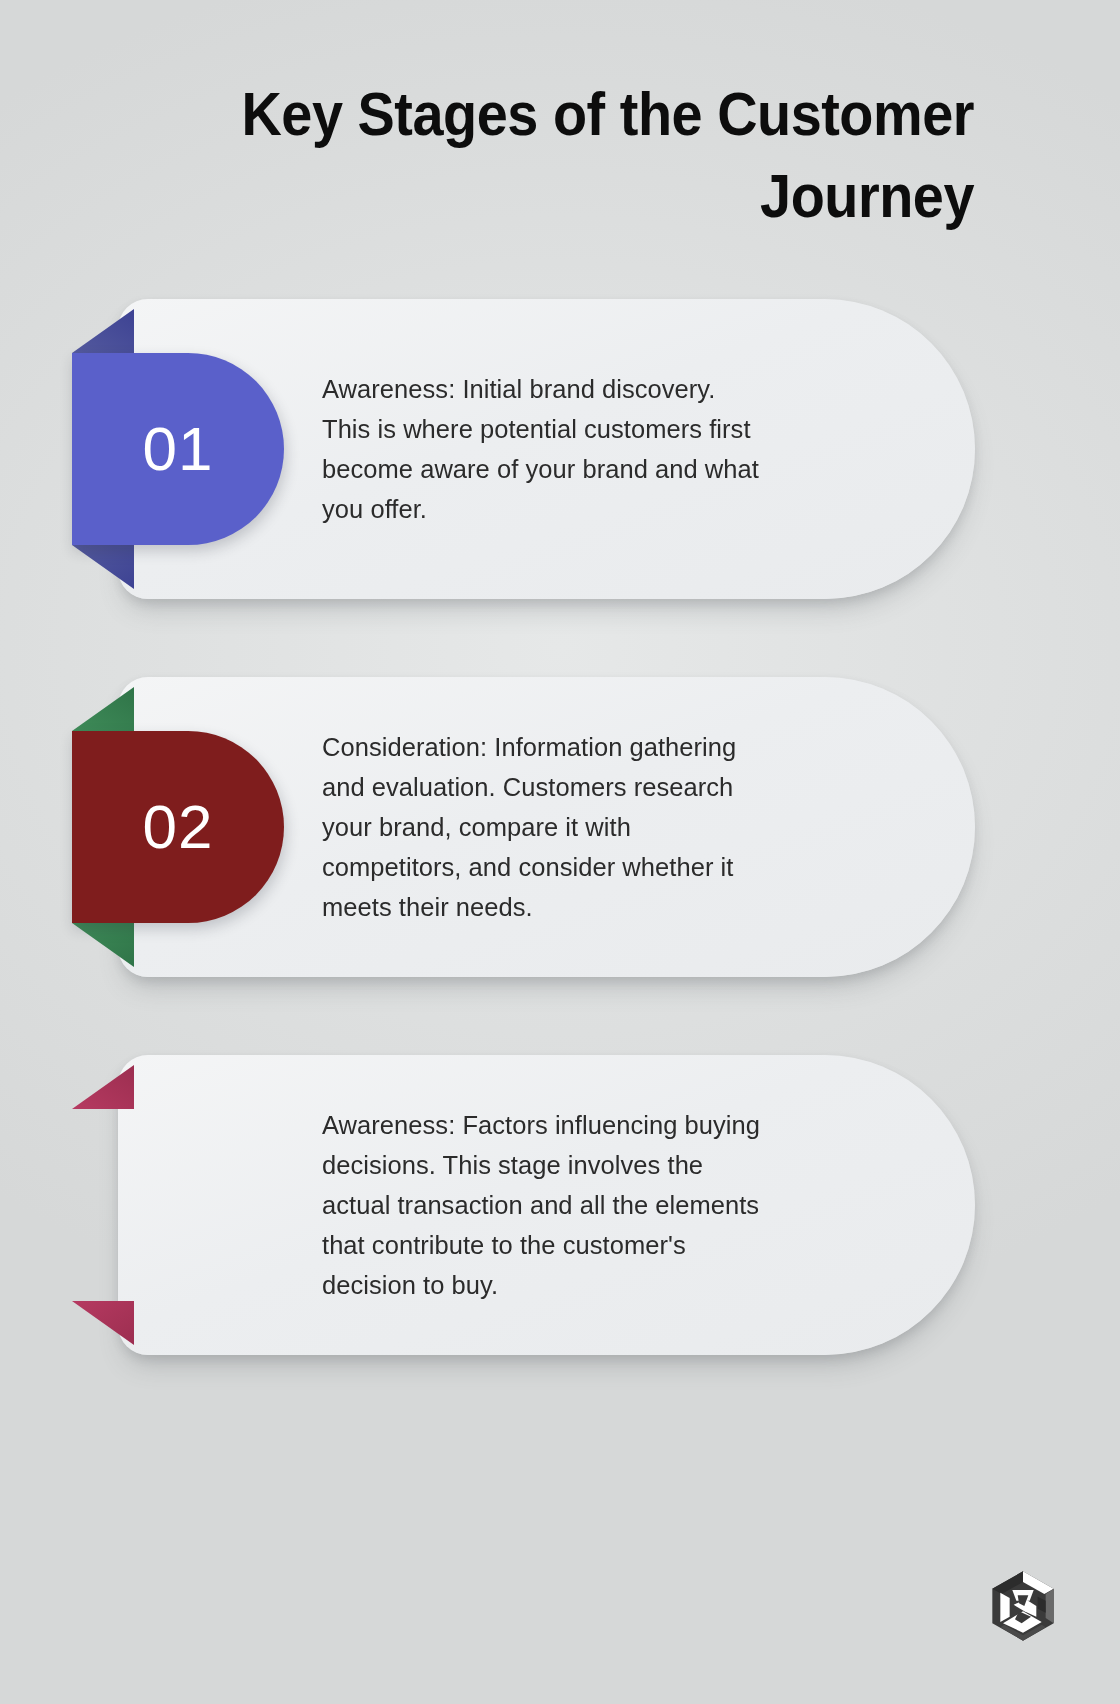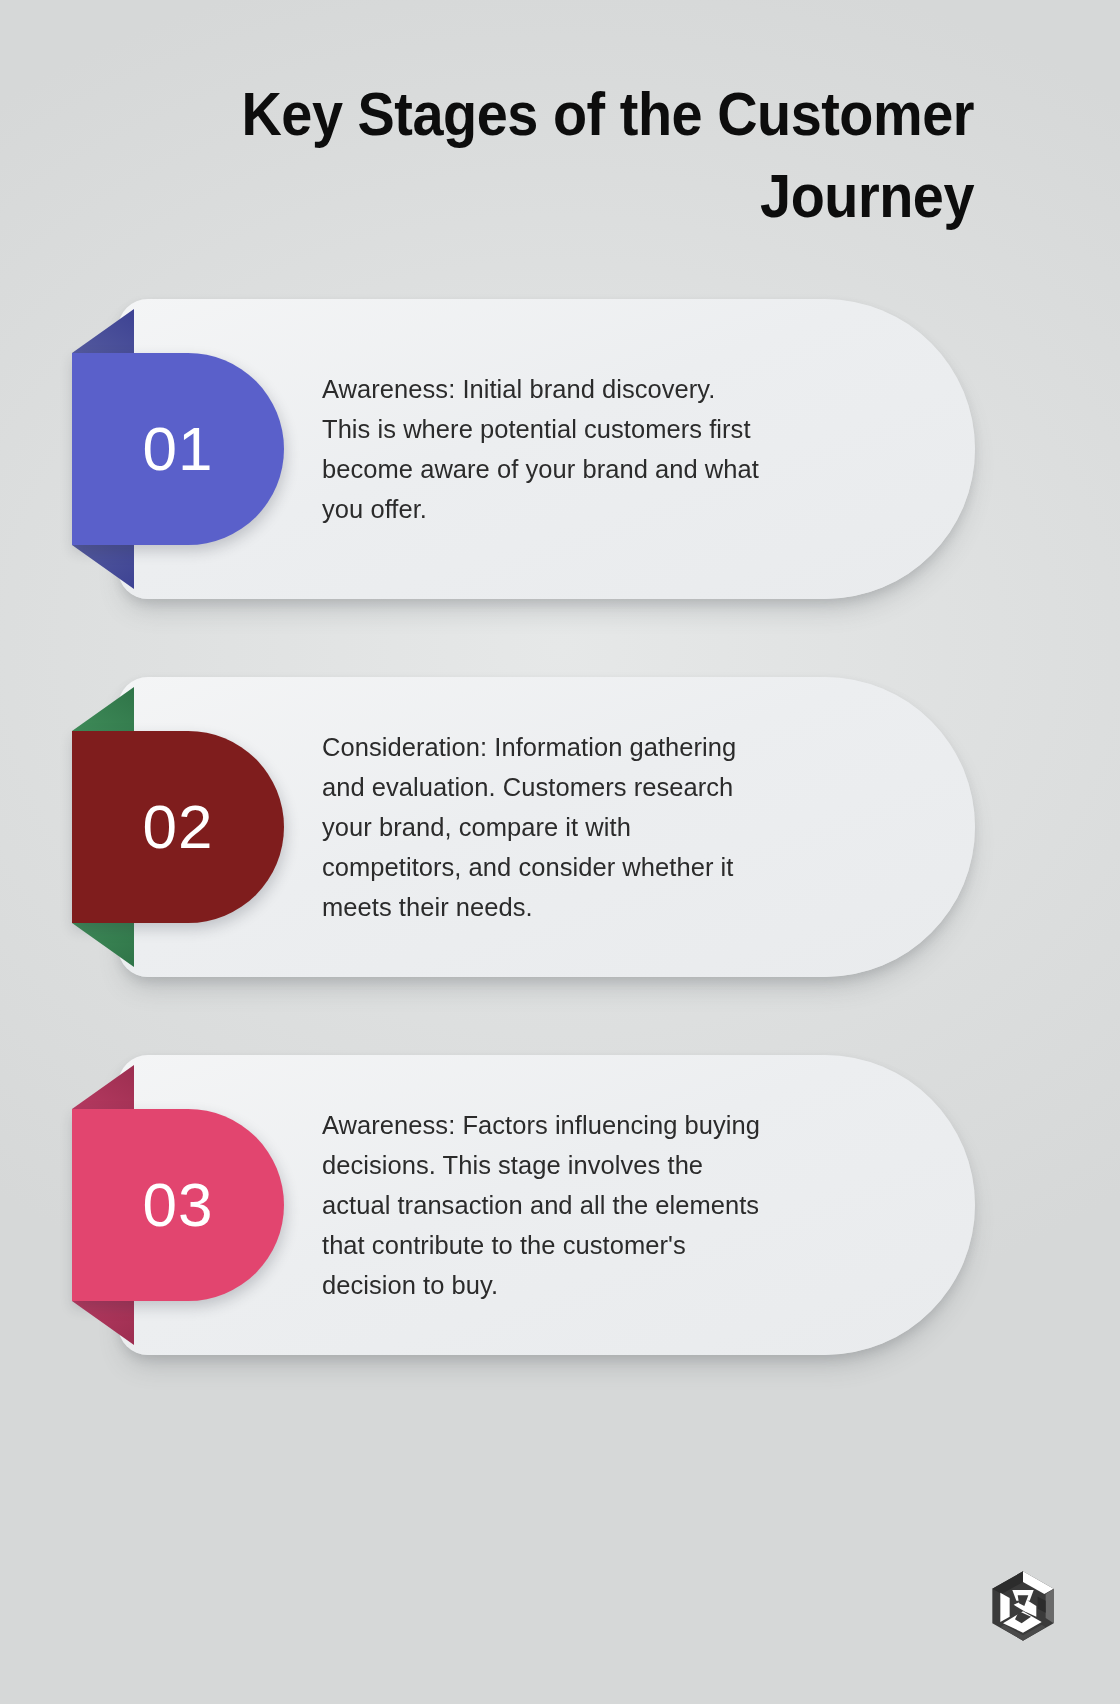--- a/index.html
+++ b/index.html
@@ -228,23 +228,20 @@
       <div class="fold fold-bottom">
         <svg width="62" height="44" viewBox="0 0 62 44" preserveAspectRatio="none">
           <defs>
             <linearGradient id="fg3b" x1="1" y1="1" x2="0" y2="0">
               <stop offset="0%" stop-color="#9c2e50"></stop>
               <stop offset="100%" stop-color="#b63a61"></stop>
             </linearGradient>
           </defs>
           <polygon points="62,44 62,0 0,0" fill="url(#fg3b)"></polygon>
         </svg>
-      </div>
-      <div class="badge" style="background:#e2456f">
-        <span class="badge-num">03</span>
       </div>
     </div>
   </div>
 
 </div>
 
 <div class="logo">
   <svg width="68" height="72" viewBox="0 0 100 108">
     <g>
       <polygon points="50,2 96,28 96,80 50,106 4,80 4,28" fill="#3a3a3a"></polygon>

